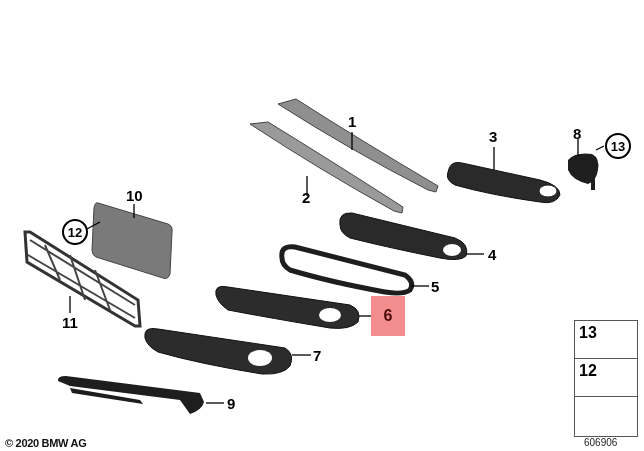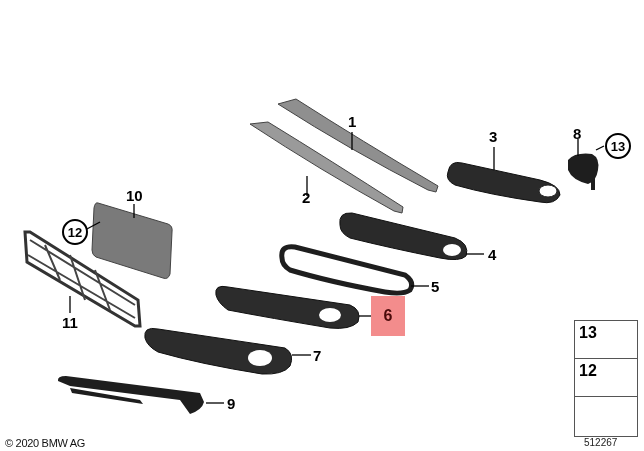--- a/index.html
+++ b/index.html
@@ -6,21 +6,21 @@
   body { width: 644px; height: 451px; position: relative; overflow: hidden;
          font-family: "Liberation Sans", sans-serif; }
   #diagram { position: absolute; left: 0; top: 0; width: 644px; height: 451px; }
   .callout { position: absolute; font-weight: bold; font-size: 15px; color: #000; line-height: 1; }
   .circled { position: absolute; width: 26px; height: 26px; border: 2px solid #000; border-radius: 50%;
              background: #fff; font-weight: bold; font-size: 13px; display: flex; align-items: center;
              justify-content: center; box-sizing: border-box; }
   .highlight { position: absolute; left: 371px; top: 296px; width: 34px; height: 40px; background: #f38c8c;
                display: flex; align-items: center; justify-content: center; }
   .highlight span { font-weight: bold; font-size: 16px; color: #4a0a0a; }
-  .copyright { position: absolute; left: 5px; top: 437px; font-size: 11px; font-weight: normal; color: #111; letter-spacing: -0.3px; }
+  .copyright { position: absolute; left: 5px; top: 437px; font-size: 11px; font-weight: bold; color: #111; letter-spacing: -0.3px; }
   .legend { position: absolute; left: 574px; top: 320px; width: 62px; height: 115px; border: 1px solid #555; background: #fff; }
   .legend-cell { position: relative; height: 38px; border-bottom: 1px solid #555; box-sizing: border-box; }
   .legend-cell:last-child { border-bottom: none; }
   .legend-num { position: absolute; left: 4px; top: 3px; font-weight: bold; font-size: 16px; }
   .docnum { position: absolute; left: 584px; top: 437px; font-size: 10px; color: #222; }
 </style>
 </head>
 <body>
 
 <svg id="diagram" viewBox="0 0 644 451" xmlns="http://www.w3.org/2000/svg">
@@ -126,13 +126,13 @@
   <div class="legend-cell">
     <span class="legend-num">13</span>
   </div>
   <div class="legend-cell">
     <span class="legend-num">12</span>
   </div>
   <div class="legend-cell"></div>
 </div>
 
 <div class="copyright">© 2020 BMW AG</div>
-<div class="docnum">512267</div>
+<div class="docnum">606906</div>
 
 </body></html>

